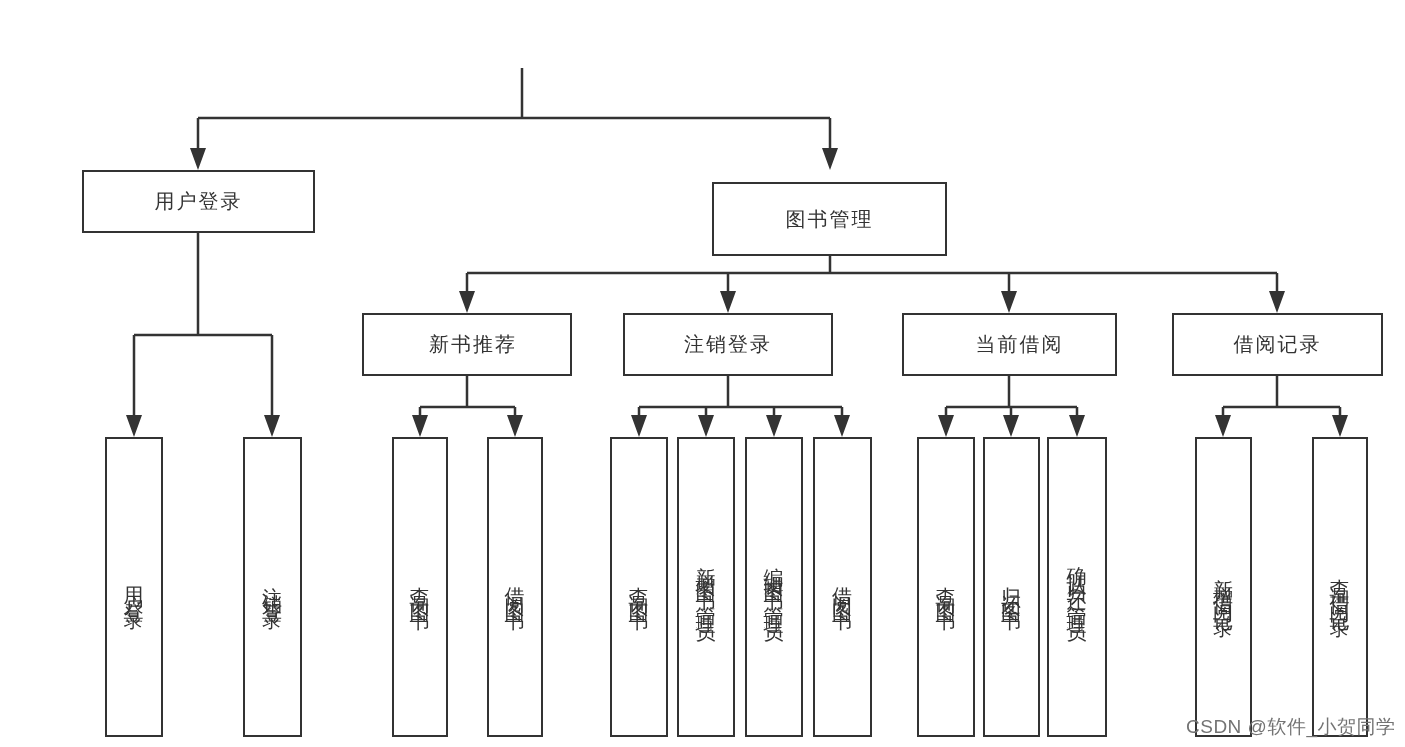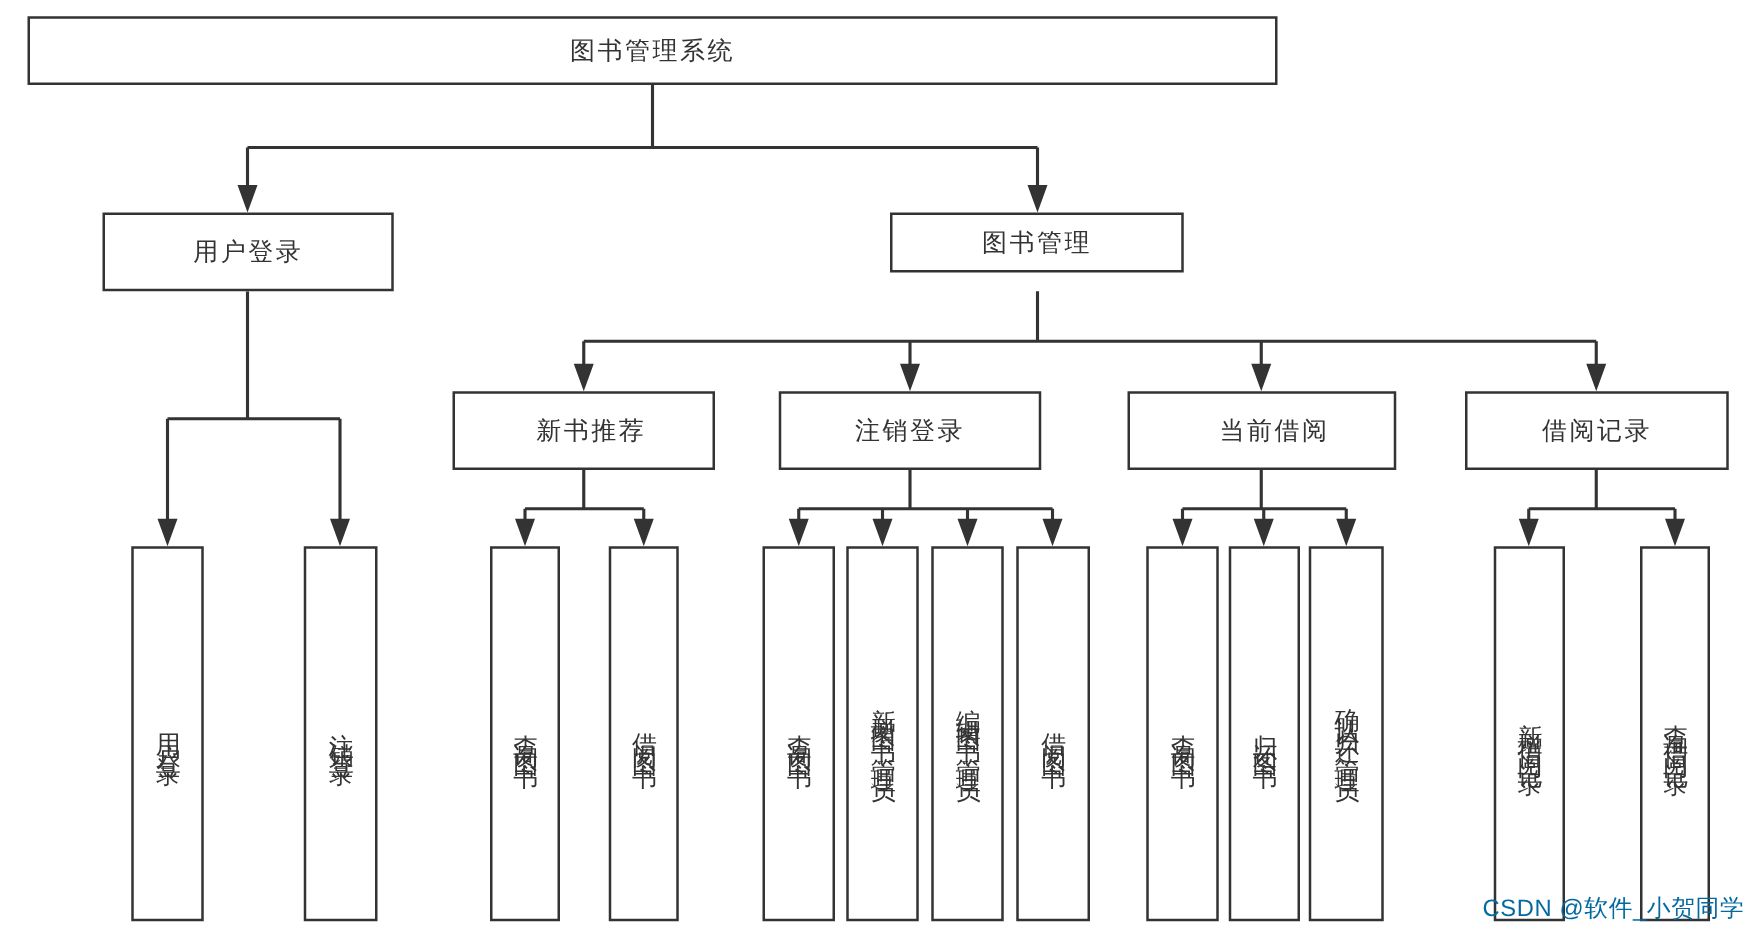--- a/index.html
+++ b/index.html
@@ -44,21 +44,21 @@
     letter-spacing: 8px;
     line-height: 1;
     white-space: nowrap;
   }
   .watermark {
     position: absolute;
     left: 1186px;
     top: 714px;
     z-index: 3;
     font-size: 19px;
-    color: #0369a1;
+    color: #737373;
     white-space: nowrap;
     letter-spacing: 0.5px;
   }
 </style>
 </head>
 <body>
 
 <div class="stage">
 
   <svg class="connectors" width="1405" height="747" viewBox="0 0 1405 747">
@@ -76,28 +76,25 @@
              M467 313 L459 291 L475 291 Z  M728 313 L720 291 L736 291 Z
              M1009 313 L1001 291 L1017 291 Z  M1277 313 L1269 291 L1285 291 Z
              M420 437 L412 415 L428 415 Z  M515 437 L507 415 L523 415 Z
              M639 437 L631 415 L647 415 Z  M706 437 L698 415 L714 415 Z
              M774 437 L766 415 L782 415 Z  M842 437 L834 415 L850 415 Z
              M946 437 L938 415 L954 415 Z  M1011 437 L1003 415 L1019 415 Z
              M1077 437 L1069 415 L1085 415 Z
              M1223 437 L1215 415 L1231 415 Z  M1340 437 L1332 415 L1348 415 Z" fill="#333333" stroke="none"></path>
   </svg>
 
-  <div class="box h" style="left:22px; top:13px; width:1000px; height:55px;">
-    <span class="label">图书管理系统</span>
-  </div>
 
   <div class="box h" style="left:82px; top:170px; width:233px; height:63px;">
     <span class="label">用户登录</span>
   </div>
-  <div class="box h" style="left:712px; top:170px; width:235px; height:48px;">
+  <div class="box h" style="left:712px; top:182px; width:235px; height:74px;">
     <span class="label">图书管理</span>
   </div>
 
   <div class="box h" style="left:362px; top:313px; width:210px; height:63px;padding-left:12px;">
     <span class="label">新书推荐</span>
   </div>
   <div class="box h" style="left:623px; top:313px; width:210px; height:63px;">
     <span class="label">注销登录</span>
   </div>
   <div class="box h" style="left:902px; top:313px; width:215px; height:63px;padding-left:20px;">

